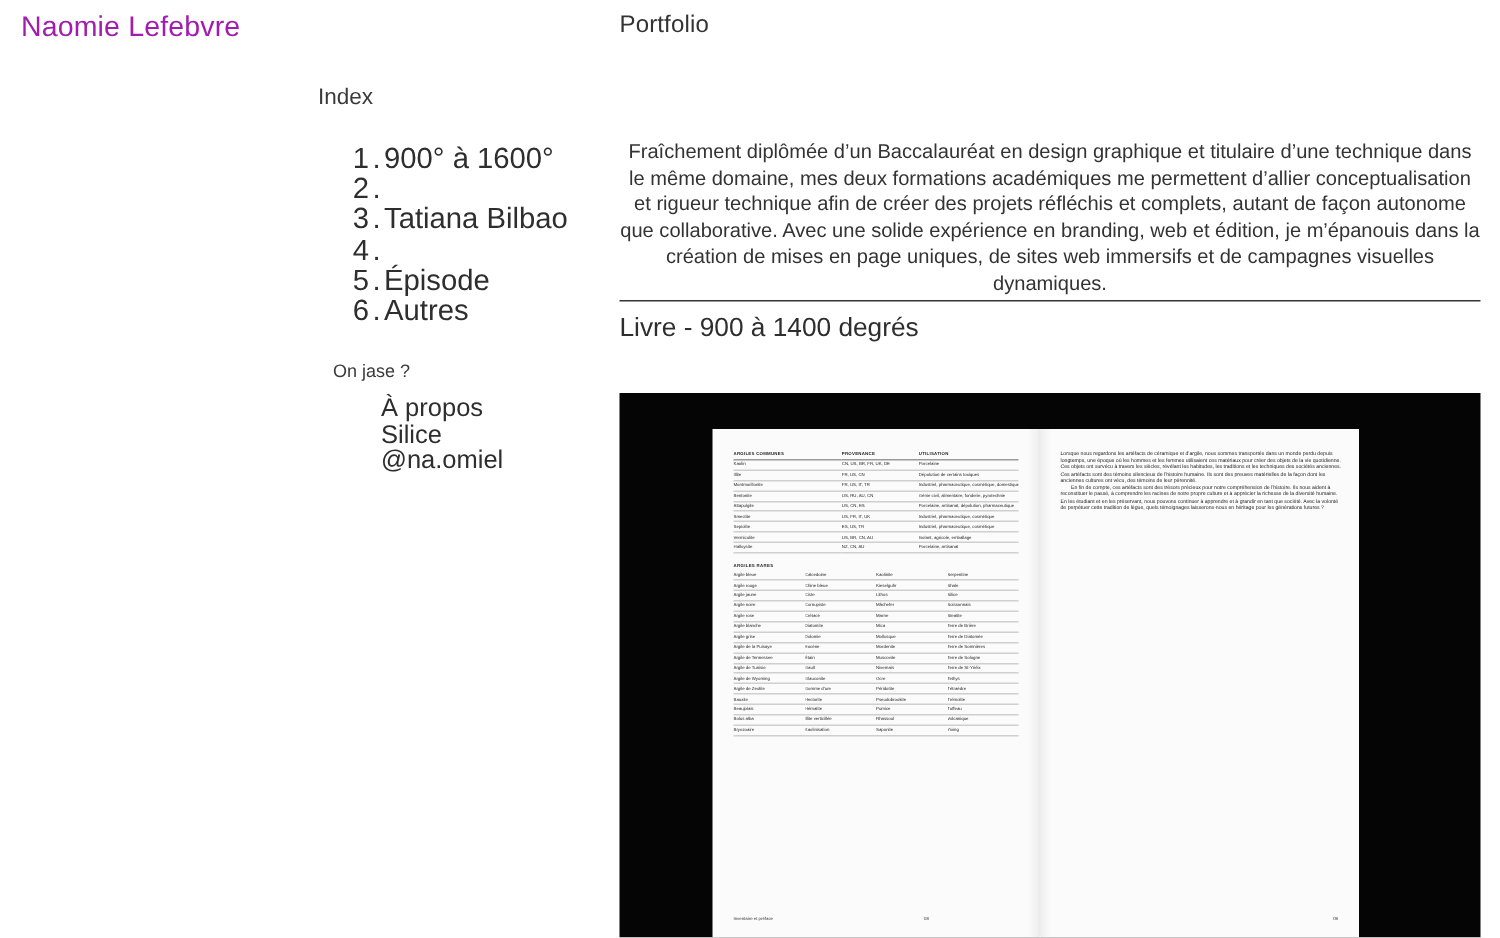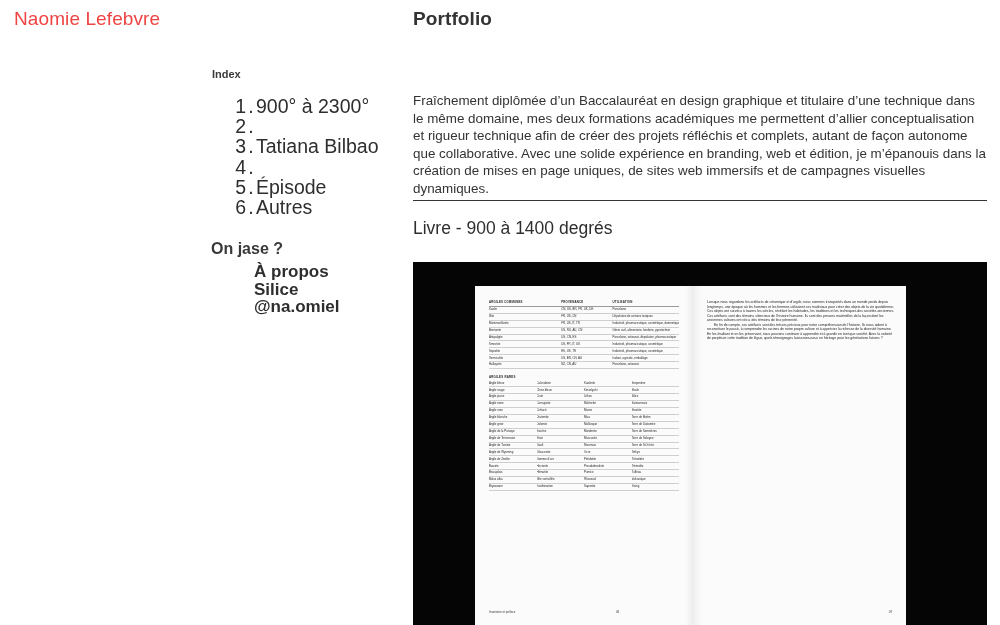--- a/index.html
+++ b/index.html
@@ -18,41 +18,41 @@
   }
 
   
   #site-name {
     position: absolute;
     left: 14px;
     top: 8px;
     font-size: 19px;
     font-weight: 400;
     letter-spacing: 0.1px;
-    color: #ef4444;
+    color: #a21caf;
     white-space: nowrap;
   }
   #portfolio-label {
     position: absolute;
     left: 413px;
     top: 8px;
-    font-size: 19px;
-    font-weight: 700;
+    font-size: 16px;
+    font-weight: 400;
     letter-spacing: 0.1px;
     color: #333333;
     white-space: nowrap;
   }
 
   
   #index-label {
     position: absolute;
     left: 212px;
-    top: 68px;
-    font-size: 11px;
-    font-weight: 700;
+    top: 56px;
+    font-size: 15px;
+    font-weight: 400;
     color: #3a3a3a;
   }
   #index-list {
     position: absolute;
     left: 222px;
     top: 96px;
     width: 190px;
   }
   .index-row {
     display: flex;
@@ -69,70 +69,68 @@
   }
   .index-dot {
     width: 10px;
     text-align: center;
     flex: none;
   }
   .index-title { flex: none; }
 
   #onjase-label {
     position: absolute;
-    left: 211px;
+    left: 222px;
     top: 240px;
-    font-size: 16px;
-    font-weight: 700;
+    font-size: 12px;
+    font-weight: 400;
     color: #3a3a3a;
   }
   #contact-list {
     position: absolute;
     left: 254px;
     top: 263px;
-    font-weight: bold;
   }
   .contact-row {
     font-size: 17px;
     line-height: 17.6px;
     color: #2e2e2e;
     white-space: nowrap;
   }
 
   
   #bio-paragraph {
     position: absolute;
     left: 413px;
     top: 92px;
     width: 574px;
     font-size: 13.4px;
     line-height: 17.6px;
     color: #333333;
-    text-align: left;
+    text-align: center;
   }
   #divider {
     position: absolute;
     left: 413px;
     top: 200px;
     width: 574px;
     height: 1px;
     background: #353535;
   }
   #project-heading {
     position: absolute;
     left: 413px;
     top: 209px;
     width: 574px;
   }
   .project-line {
     font-size: 17.5px;
     line-height: 19.5px;
     color: #2e2e2e;
     white-space: nowrap;
-    margin-top: 10px;
   }
 
   
   #book-figure {
     position: absolute;
     left: 413px;
     top: 262px;
     width: 574px;
     height: 363px;
     background: #050505;
@@ -243,21 +241,21 @@
 <body>
 
 <div id="site-name">Naomie Lefebvre</div>
 <div id="portfolio-label">Portfolio</div>
 
 <div id="index-label">Index</div>
 <div id="index-list">
     <div class="index-row">
       <span class="index-num">1</span>
       <span class="index-dot">.</span>
-      <span class="index-title">900° à 2300°</span>
+      <span class="index-title">900° à 1600°</span>
     </div>
     <div class="index-row">
       <span class="index-num">2</span>
       <span class="index-dot">.</span>
     </div>
     <div class="index-row">
       <span class="index-num">3</span>
       <span class="index-dot">.</span>
       <span class="index-title">Tatiana Bilbao</span>
     </div>

